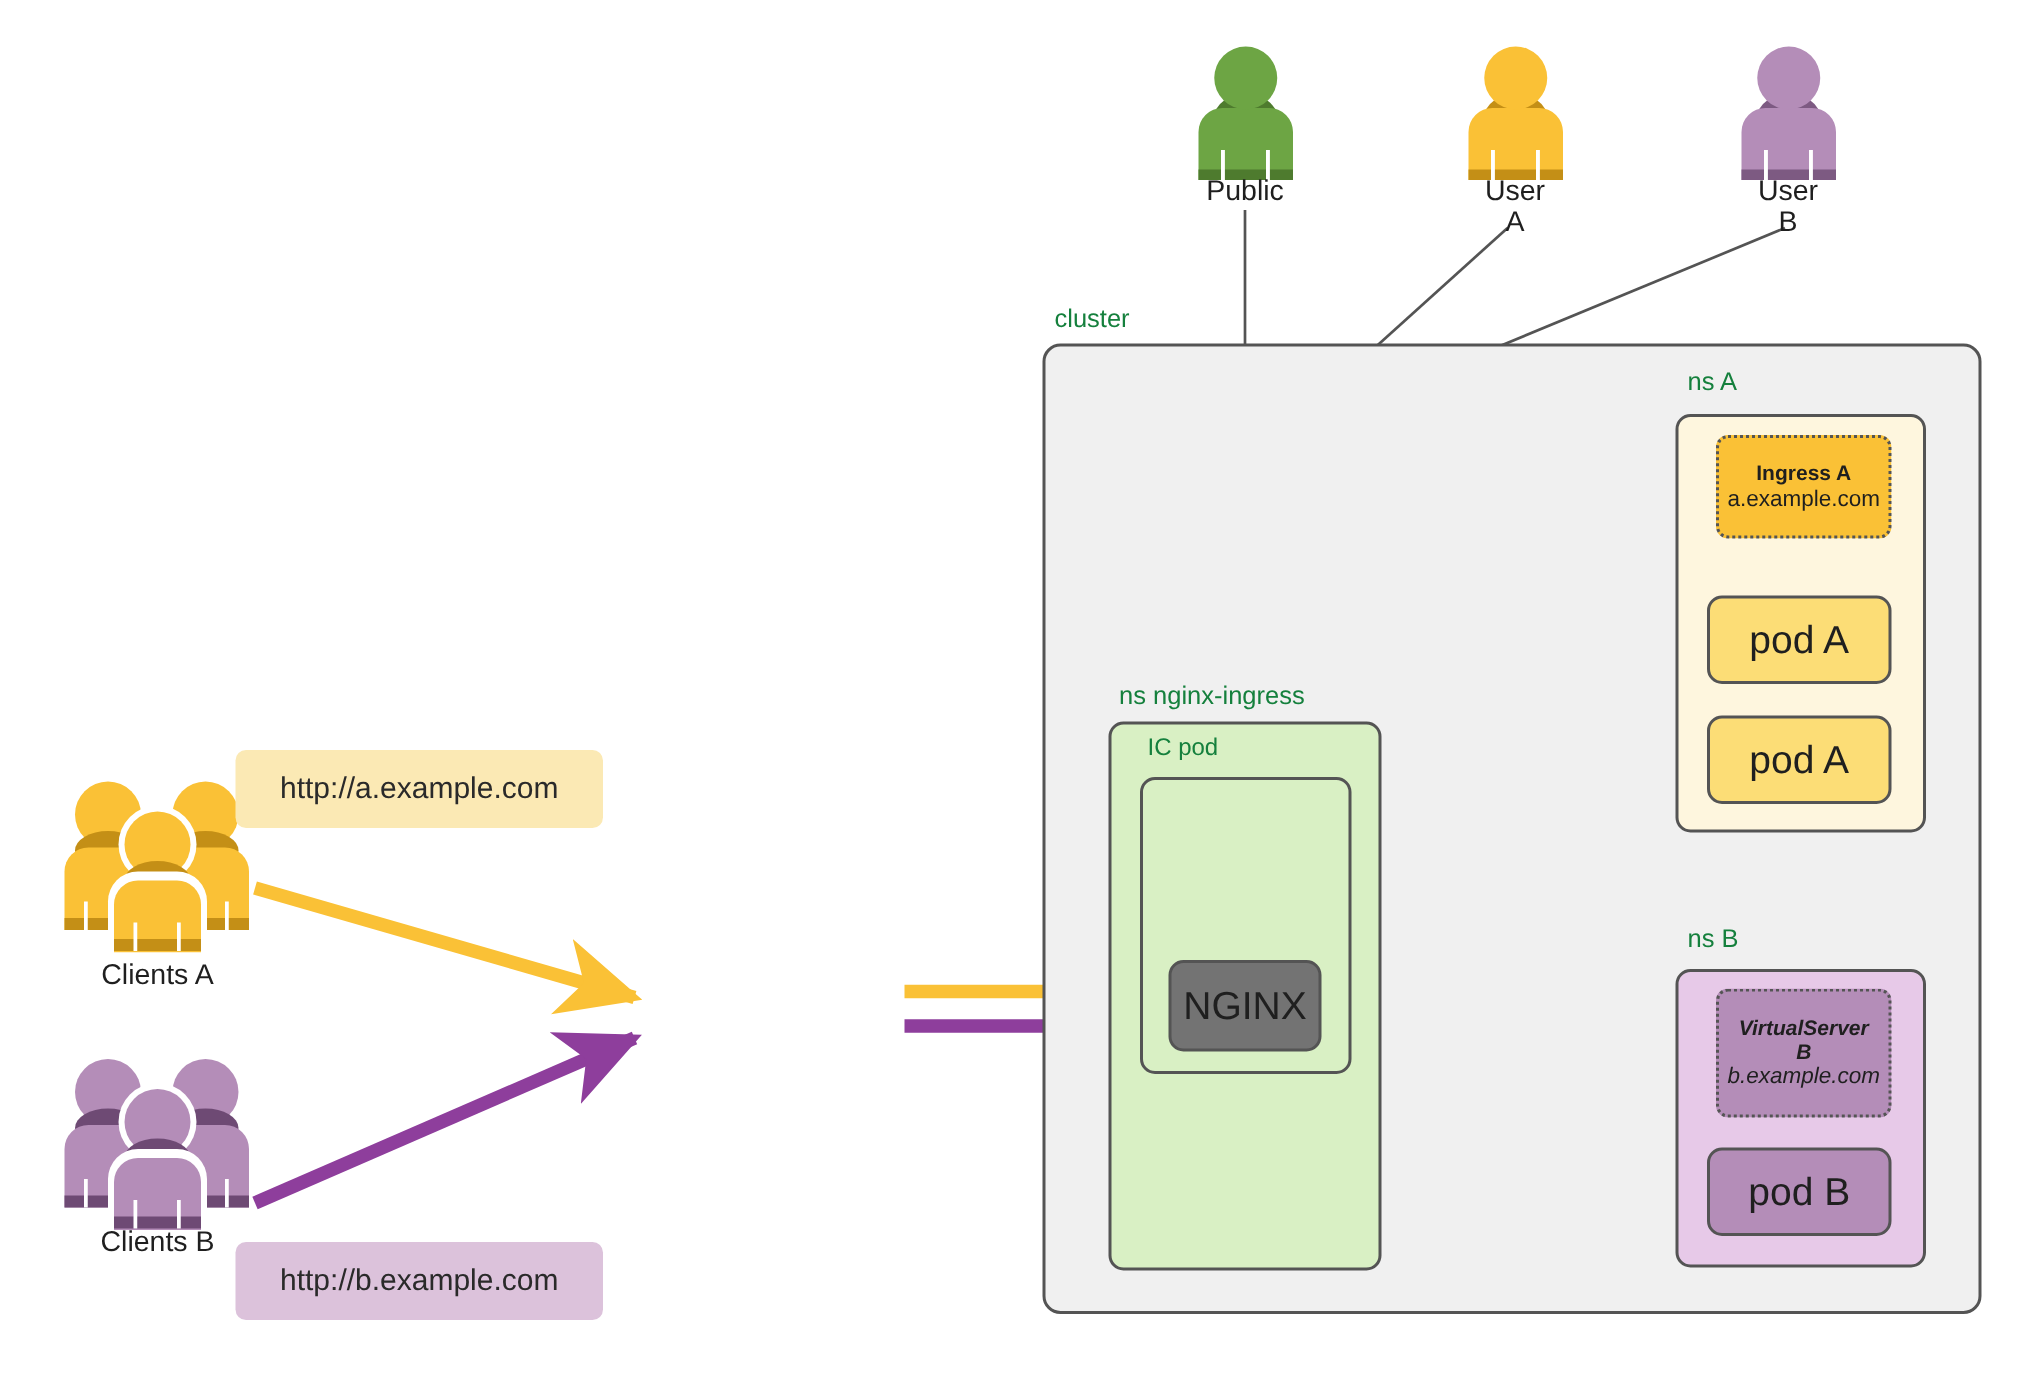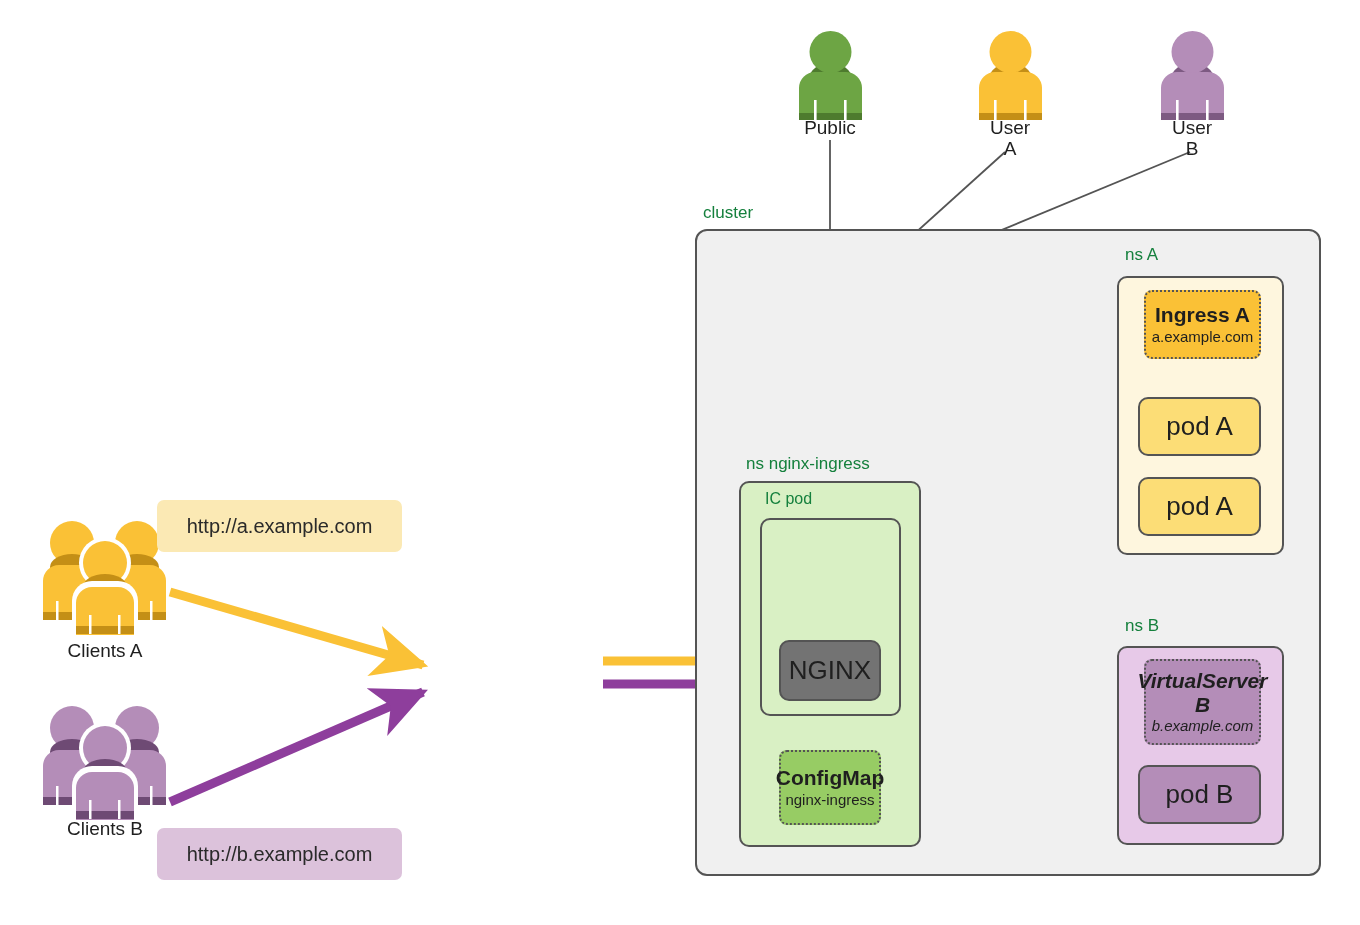--- a/index.html
+++ b/index.html
@@ -32,21 +32,21 @@
     position: absolute;
     font-size: 17px;
     color: #15803d;
     white-space: nowrap;
   }
   .dotted {
     border: 2.5px dotted #545454;
   }
   .title-lg { font-size: 25px; font-weight: 400; line-height: 1.15; }
   .title-md { font-size: 26px; font-weight: 400; line-height: 1.2; }
-  .rsrc-name { font-size: 21px; font-weight: bold; line-height: 1.15; }
+  .rsrc-name { font-size: 14px; font-weight: bold; line-height: 1.15; }
   .rsrc-sub  { font-size: 15px; font-weight: 400; line-height: 1.2; }
 
   .badge {
     position: absolute;
     border-radius: 7px;
     display: flex; align-items: center; justify-content: center;
     font-size: 20px; color: #2a2a2a;
   }
 
   .actor { position: absolute; }
@@ -219,24 +219,20 @@
   <div class="box" style="left:739px; top:481px; width:182px; height:366px; background:#D9F0C4;"></div>
 
   <div class="grp-label" style="left:765px; top:490px; font-size:16px;">IC pod</div>
   <div class="box" style="left:760px; top:518px; width:141px; height:198px; background:#D9F0C4;"></div>
 
 
   <div class="box" style="left:779px; top:640px; width:102px; height:61px; background:#737373;">
     <div class="title-md">NGINX</div>
   </div>
 
-  <div class="box dotted" style="left:779px; top:750px; width:102px; height:75px; background:#97CC64; border-radius:8px;">
-    <div class="rsrc-name">ConfigMap</div>
-    <div class="rsrc-sub">nginx-ingress</div>
-  </div>
 
   <div class="grp-label" style="left:1125px; top:245px;">ns A</div>
   <div class="box" style="left:1117px; top:276px; width:167px; height:279px; background:#FEF6DE;"></div>
 
   <div class="box dotted" style="left:1144px; top:290px; width:117px; height:69px; background:#FAC136; border-radius:8px;">
     <div class="rsrc-name">Ingress A</div>
     <div class="rsrc-sub">a.example.com</div>
   </div>
 
   <div class="box" style="left:1138px; top:397px; width:123px; height:59px; background:#FCDD76;">

